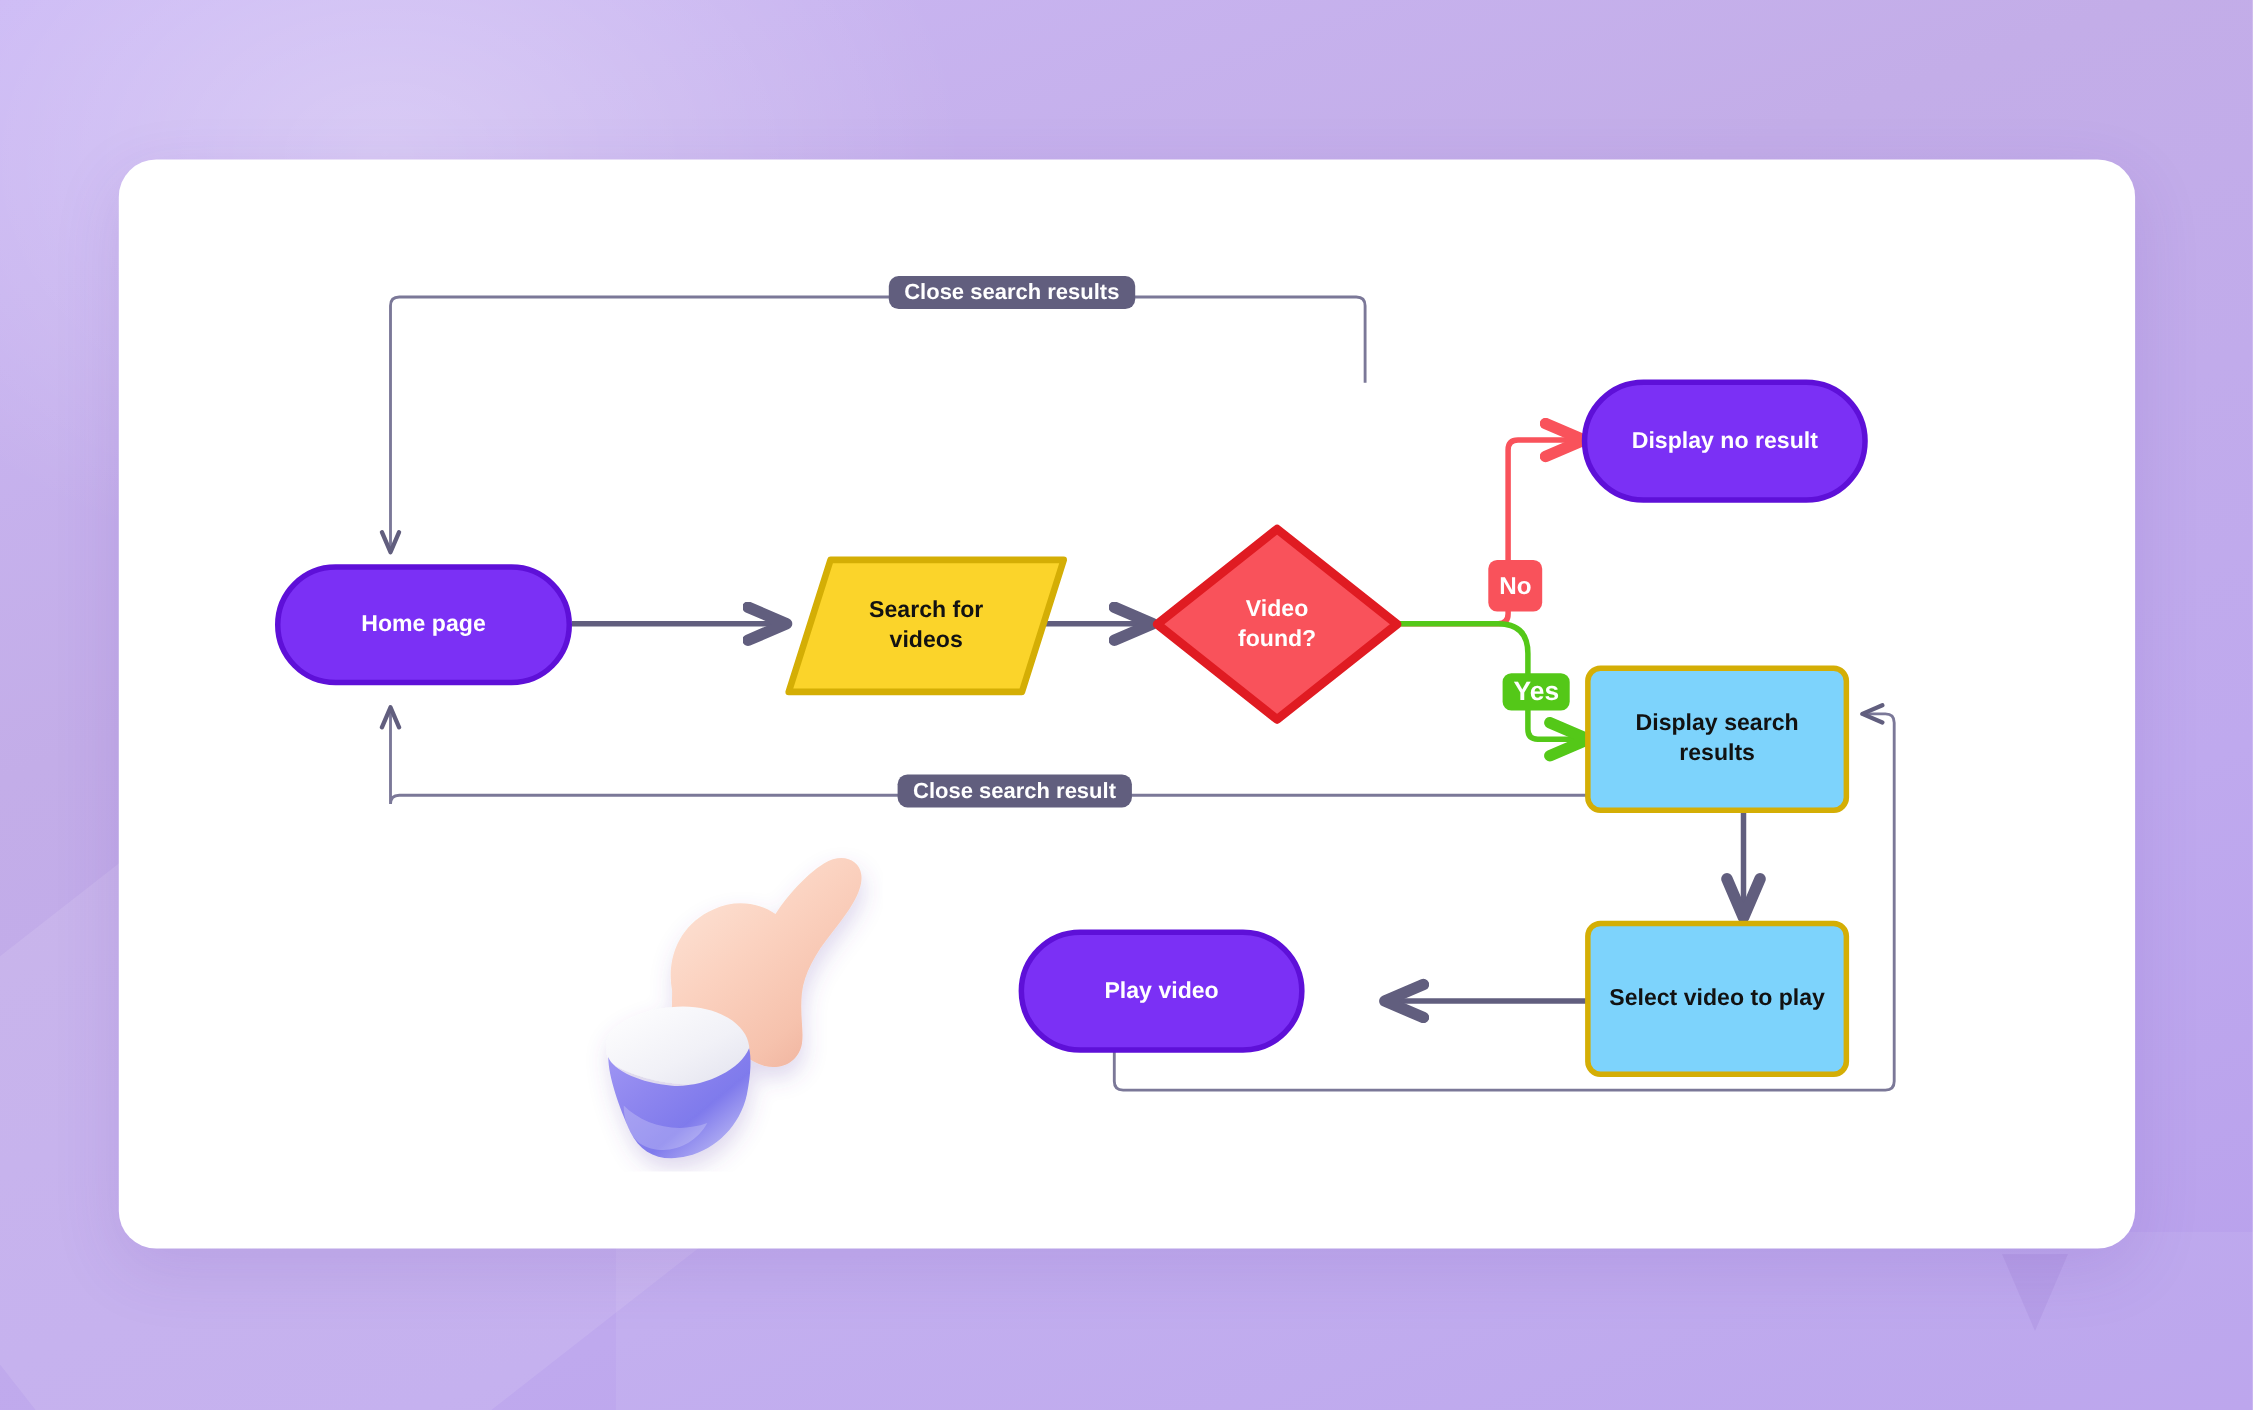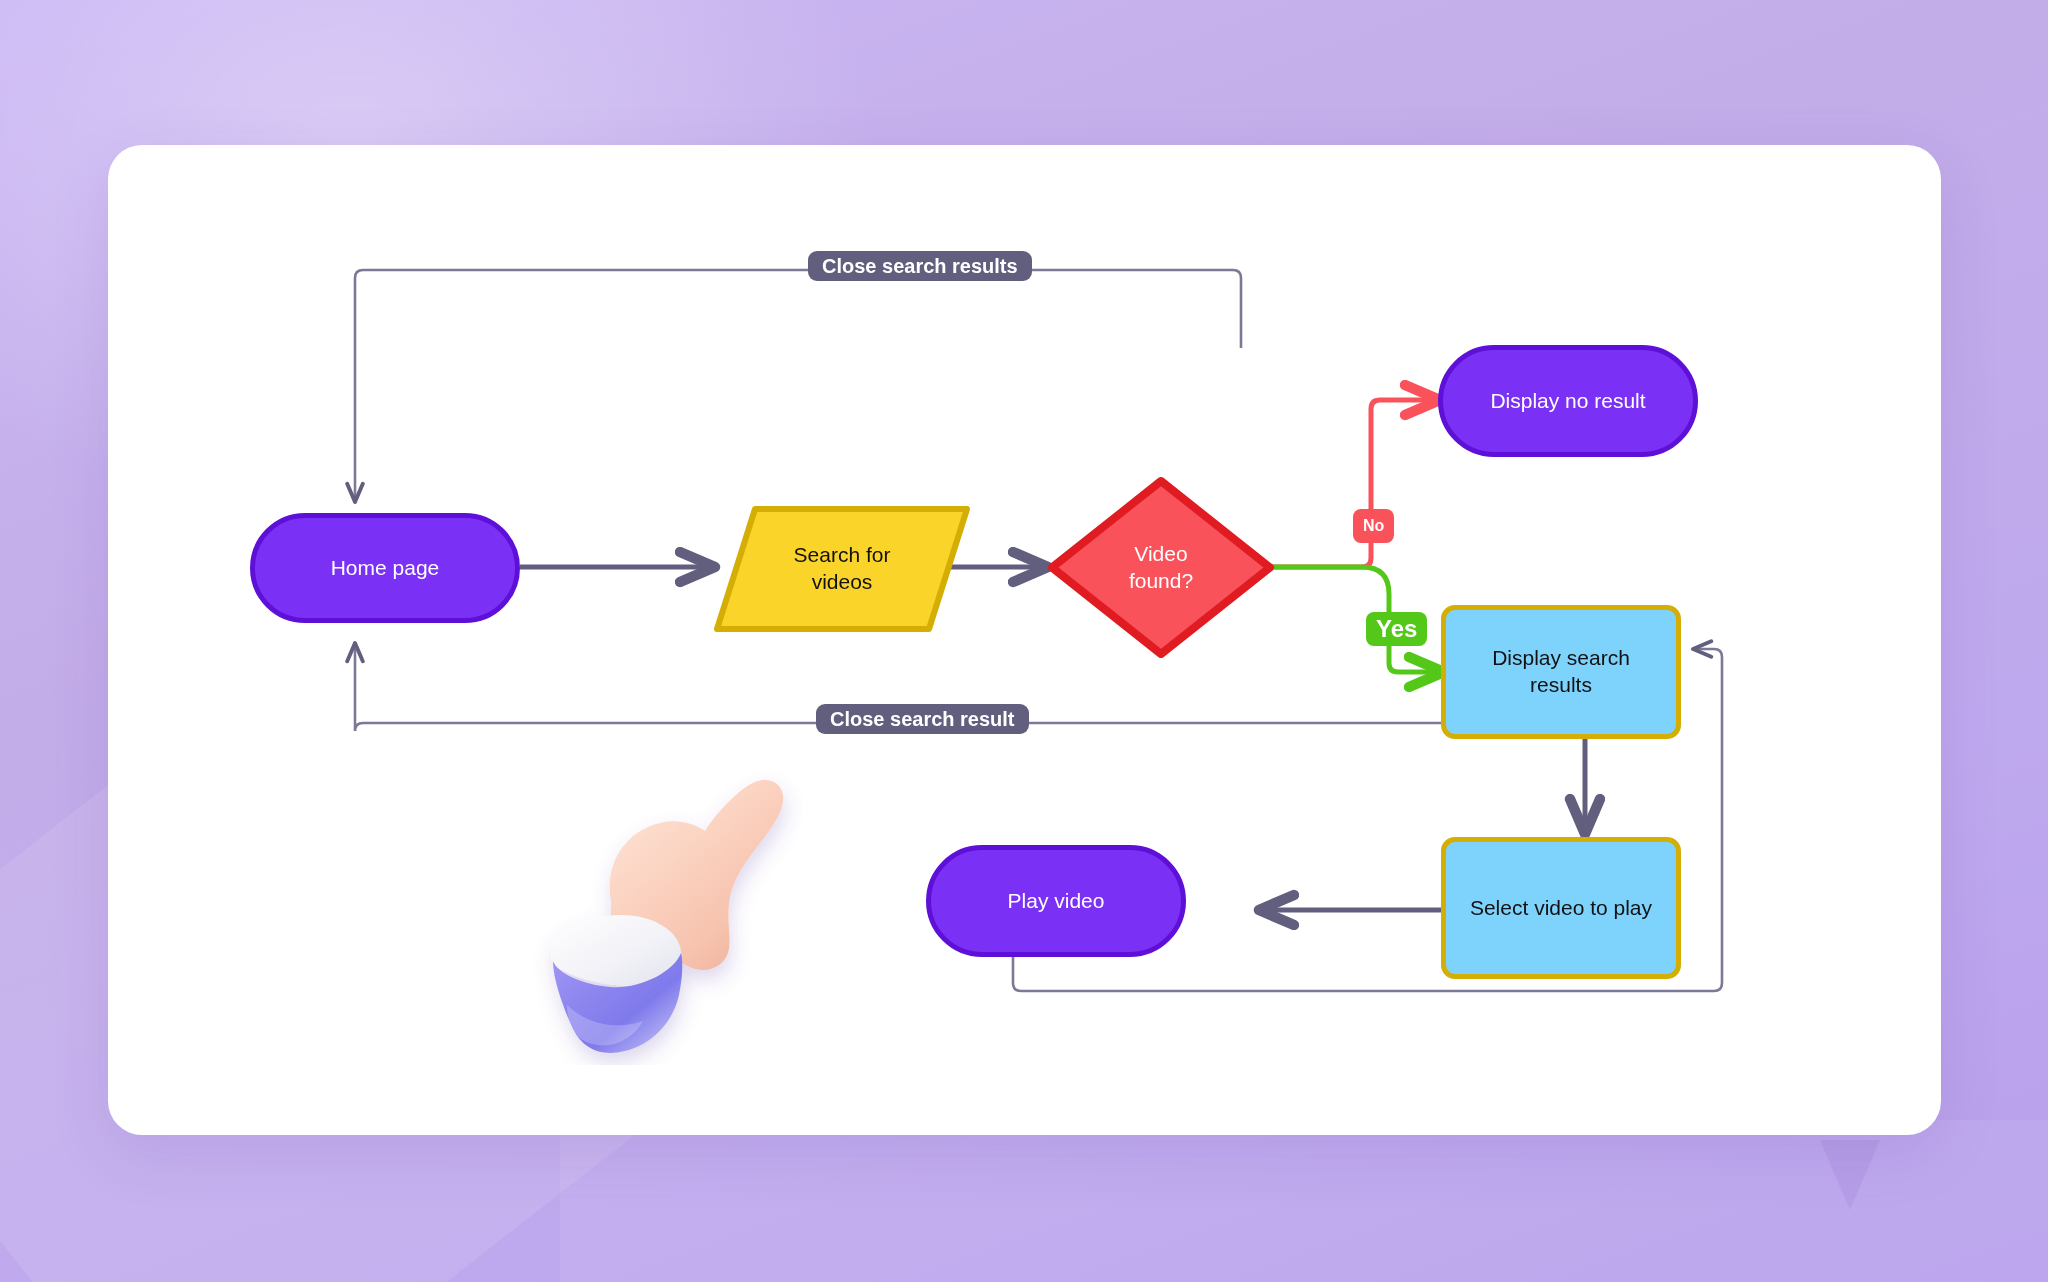--- a/index.html
+++ b/index.html
@@ -44,21 +44,21 @@
     overflow: hidden;
   }
 
   #flow-svg { position: absolute; left: 0; top: 0; width: 1833px; height: 990px; }
 
   
   .node {
     position: absolute;
     display: flex; align-items: center; justify-content: center;
     text-align: center;
-    font-weight: normal;
+    font-weight: bold;
     line-height: 1.28;
     z-index: 3;
   }
   .node-pill {
     background: #7b30f5;
     border: 5px solid #5e10d8;
     border-radius: 999px;
     color: #ffffff;
     font-size: 21px;
   }
@@ -101,22 +101,22 @@
   .label-dark {
     background: #615e7e;
     border-radius: 9px;
     font-size: 20px;
     height: 30px;
     padding: 0 14px;
   }
   .label-no {
     background: #f9525b;
     border-radius: 8px;
-    font-size: 16px;
-    height: 34px;
+    font-size: 22px;
+    height: 47px;
     padding: 0 10px;
   }
   .label-yes {
     background: #54c818;
     border-radius: 8px;
     font-size: 24px;
     height: 34px;
     padding: 0 10px;
   }
 

